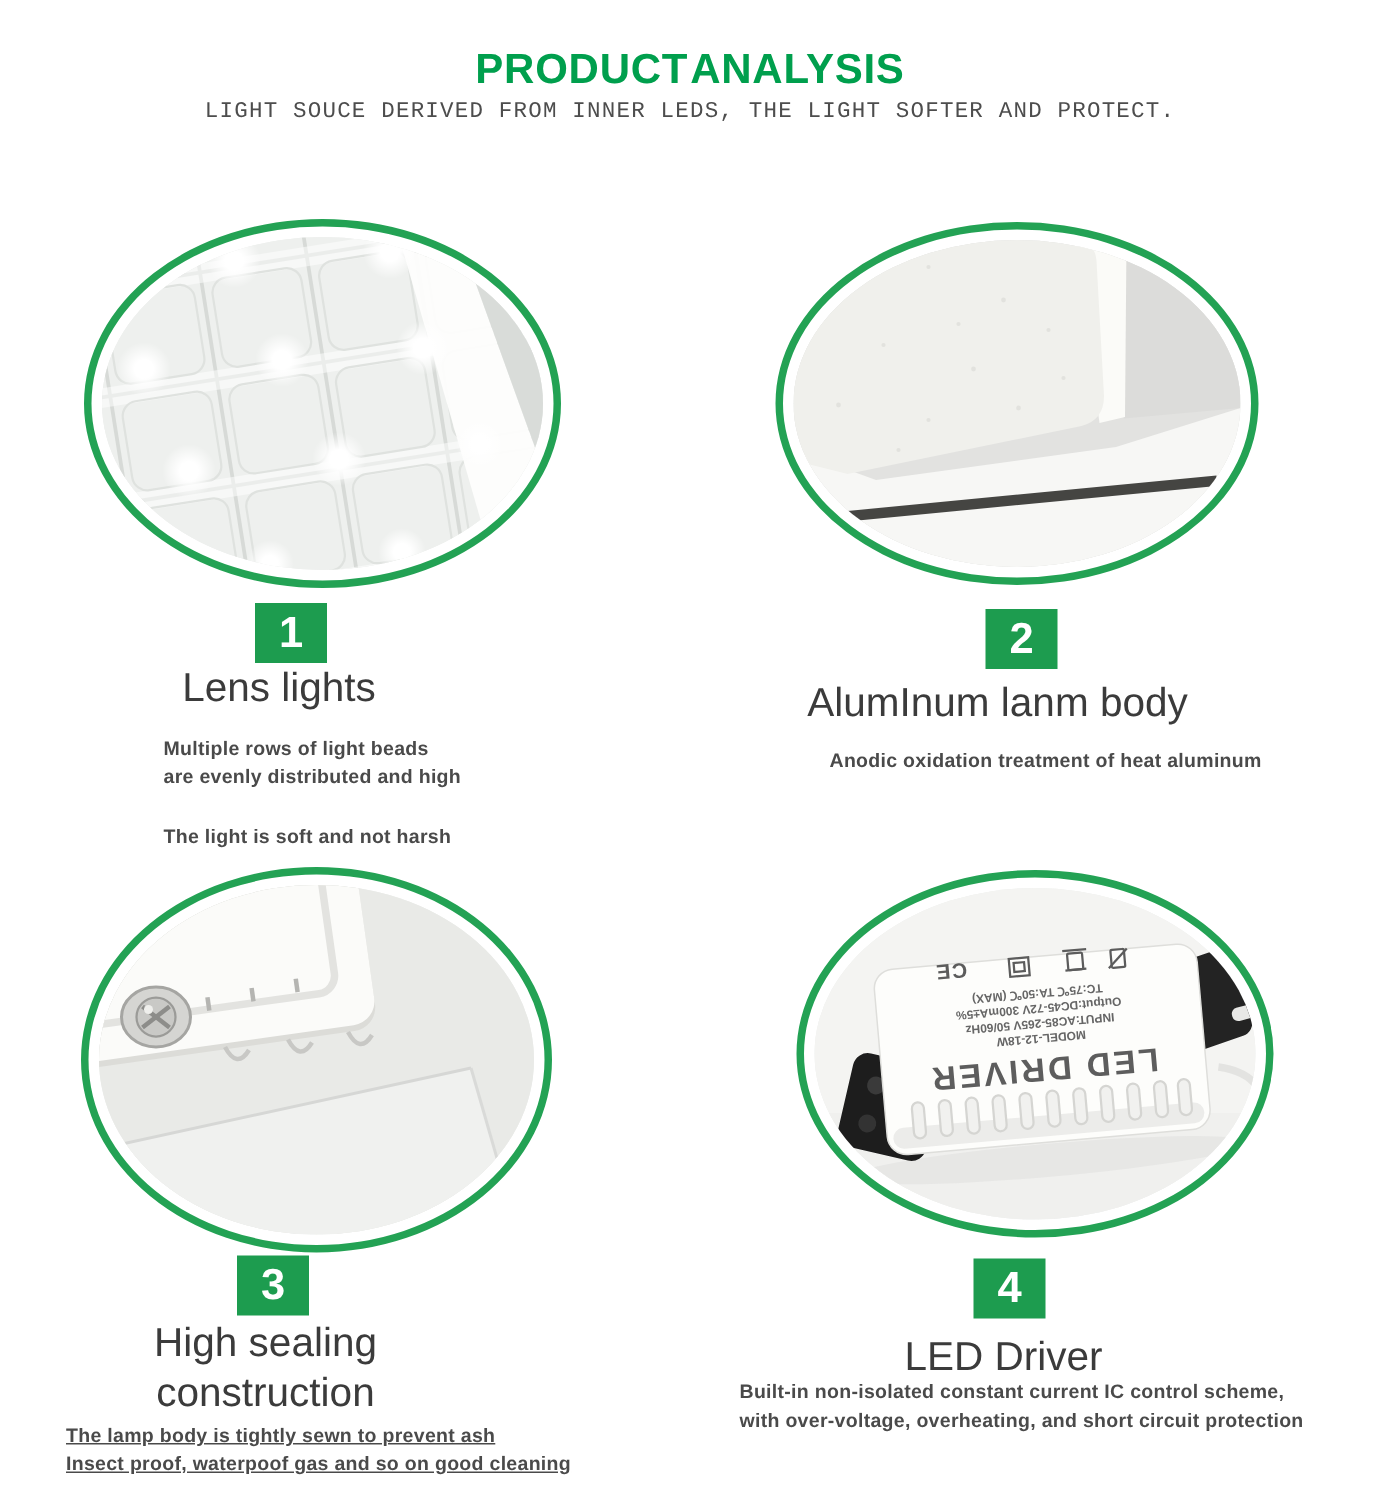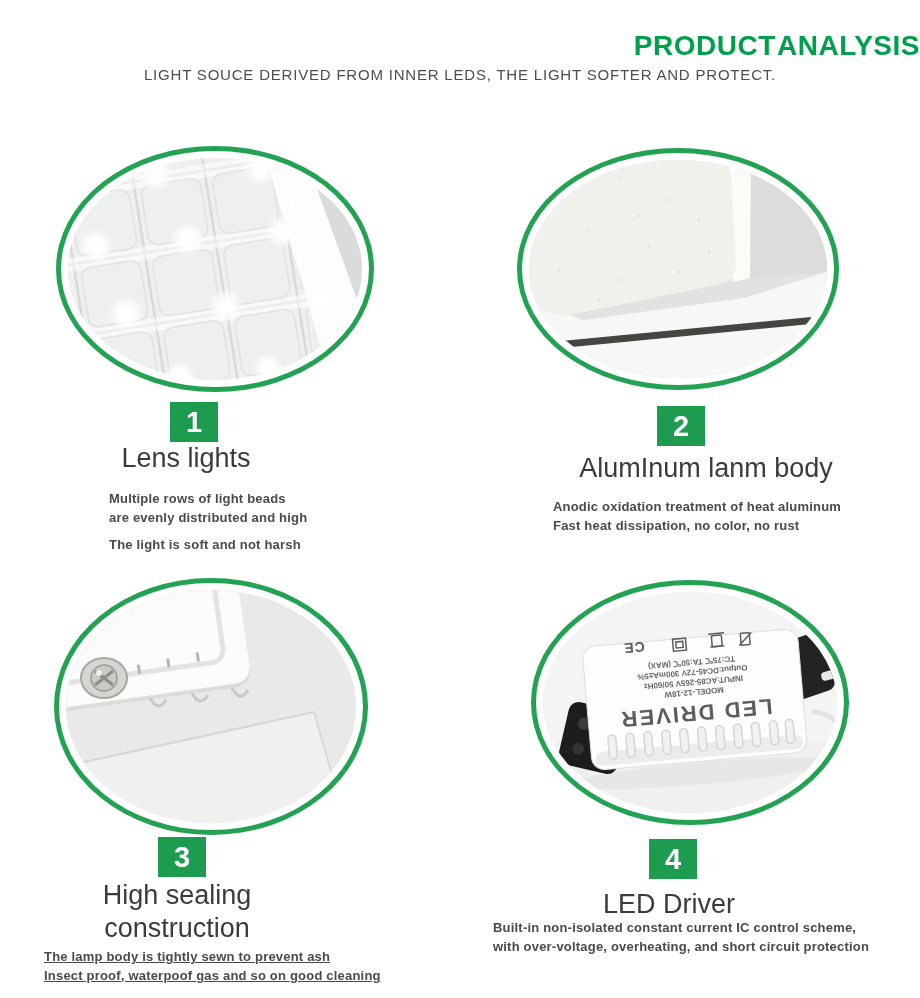--- a/index.html
+++ b/index.html
@@ -1,32 +1,32 @@
 <!DOCTYPE html>
 <html><head>
 <meta charset="utf-8">
 <style>
   html,body{margin:0;padding:0;background:#fff;}
   .page{position:relative;width:920px;height:998px;background:#fff;overflow:hidden;
         font-family:"Liberation Sans",sans-serif;}
-  .title{position:absolute;left:0;top:30px;width:100%;text-align:right;
+  .title{position:absolute;left:0;top:30px;width:100%;text-align:center;
          font-size:28px;font-weight:bold;color:#009F4D;letter-spacing:.5px;word-spacing:-6px;}
   .subtitle{position:absolute;left:0;top:66px;width:100%;text-align:center;
-            font-size:15px;color:#4d4d4d;letter-spacing:.8px;}
+            font-size:15px;color:#4d4d4d;letter-spacing:.8px;font-family:Liberation Mono, monospace;}
   .oval{position:absolute;border:5px solid #23A254;border-radius:50%;padding:7px;
         box-sizing:border-box;background:#fff;}
   .oval-inner{width:100%;height:100%;border-radius:50%;overflow:hidden;background:#eceeec;}
   svg.photo{display:block;width:100%;height:100%;}
   svg text{font-family:"Liberation Sans",sans-serif;}
   .badge{position:absolute;width:48px;height:40px;background:#1D9C4F;color:#fff;
          font-size:29px;font-weight:bold;text-align:center;line-height:40px;}
   .heading{position:absolute;width:320px;text-align:center;font-size:27px;color:#3b3b3b;line-height:33px;}
   .desc{position:absolute;font-size:13px;font-weight:bold;color:#4a4a4a;line-height:19px;
         letter-spacing:.2px;white-space:nowrap;}
-  .desc .gap{margin-top:8px;}
+  .desc .gap{margin-top:21px;}
 </style>
 </head>
 <body>
 
 <div class="page">
 
   <div class="title">PRODUCT ANALYSIS</div>
   <div class="subtitle">LIGHT SOUCE DERIVED FROM INNER LEDS, THE LIGHT SOFTER AND PROTECT.</div>
 
   <div class="oval" style="left:56px;top:146px;width:318px;height:246px;">
@@ -222,39 +222,38 @@
   </div>
 
   <div class="badge" style="left:170px;top:402px;">1</div>
   <div class="badge" style="left:657px;top:406px;">2</div>
   <div class="badge" style="left:158px;top:837px;">3</div>
   <div class="badge" style="left:649px;top:839px;">4</div>
 
   <div class="heading" style="left:26px;top:442px;">
     <div>Lens lights</div>
   </div>
-  <div class="heading" style="left:546px;top:452px;">
+  <div class="heading" style="left:505px;top:452px;">
     <div>AlumInum lanm body</div>
   </div>
   <div class="heading" style="left:17px;top:879px;">
     <div>High sealing</div>
     <div>construction</div>
   </div>
   <div class="heading" style="left:509px;top:888px;">
     <div>LED Driver</div>
   </div>
 
   <div class="desc" style="left:109px;top:489px;">
     <div>Multiple rows of light beads</div>
     <div>are evenly distributed and high</div>
     <div class="gap">The light is soft and not harsh</div>
   </div>
   <div class="desc" style="left:553px;top:497px;">
     <div>Anodic oxidation treatment of heat aluminum</div>
-    <div>Fast heat dissipation, no color, no rust</div>
   </div>
   <div class="desc" style="left:44px;top:947px;text-decoration:underline;">
     <div>The lamp body is tightly sewn to prevent ash</div>
     <div>Insect proof, waterpoof gas and so on good cleaning</div>
   </div>
   <div class="desc" style="left:493px;top:918px;">
     <div>Built-in non-isolated constant current IC control scheme,</div>
     <div>with over-voltage, overheating, and short circuit protection</div>
   </div>
 

